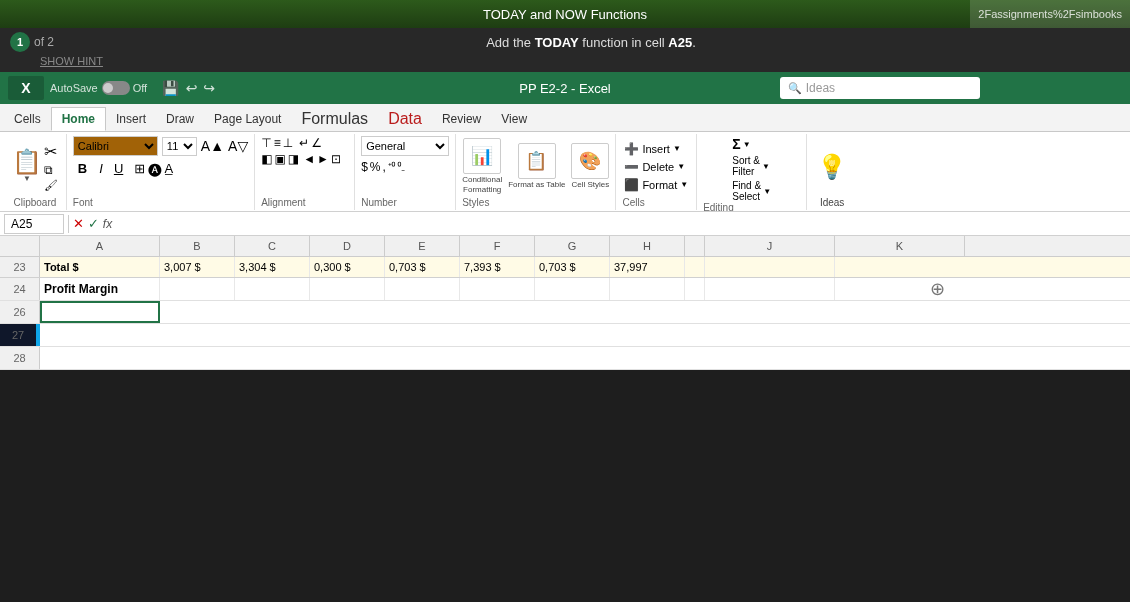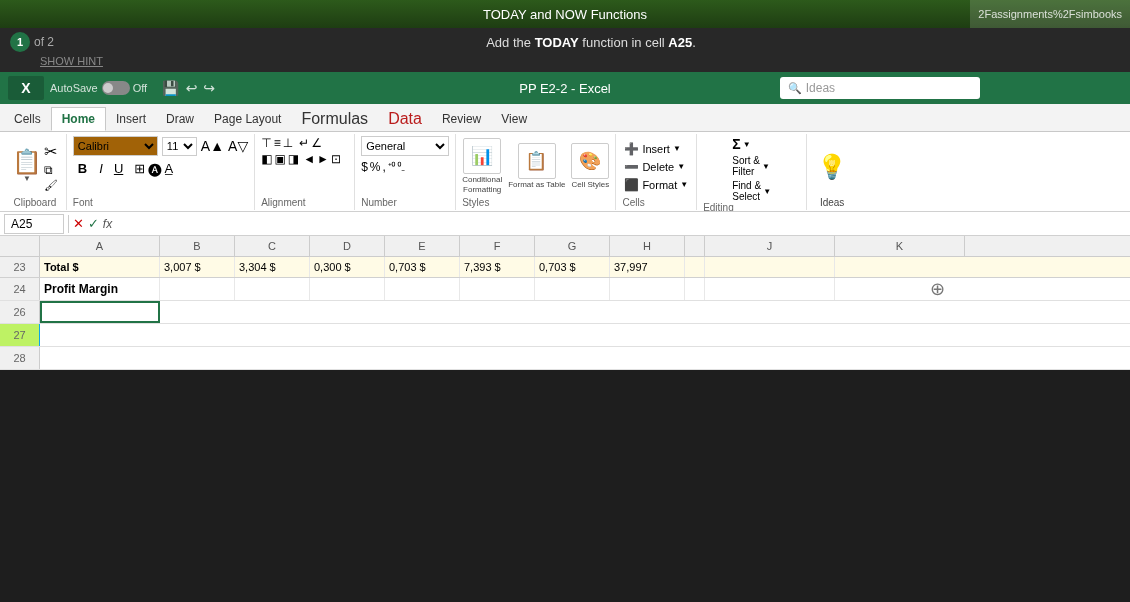--- a/index.html
+++ b/index.html
@@ -325,21 +325,21 @@
     </div>
 
 
     <div style="display:flex; background:white; border-bottom:1px solid #e0e0e0;">
       <div style="width:40px; min-width:40px; height:22px; border-right:1px solid #ccc; display:flex; align-items:center; justify-content:center; font-size:11px; color:#666; background:#f0f0f0;">26</div>
       <div style="width:120px; min-width:120px; height:22px; border-right:1px solid #e8e8e8; border:2px solid #217346;"></div>
       <div style="flex:1; height:22px;"></div>
     </div>
 
     <div style="display:flex; background:white; border-bottom:1px solid #e0e0e0;">
-      <div style="width:40px; min-width:40px; height:22px; border-right:1px solid #0ea5e9; display:flex; align-items:center; justify-content:center; font-size:11px; color:#666; background:#bef264;">27</div>
+      <div style="width:40px; min-width:40px; height:22px; border-right:4px solid #0ea5e9; display:flex; align-items:center; justify-content:center; font-size:11px; color:#666; background:#0f172a;">27</div>
       <div style="flex:1; height:22px;"></div>
     </div>
     <div style="display:flex; background:white; border-bottom:1px solid #e0e0e0;">
       <div style="width:40px; min-width:40px; height:22px; border-right:1px solid #ccc; display:flex; align-items:center; justify-content:center; font-size:11px; color:#666; background:#f0f0f0;">28</div>
       <div style="flex:1; height:22px;"></div>
     </div>
   </div>
 
 </div>
 

